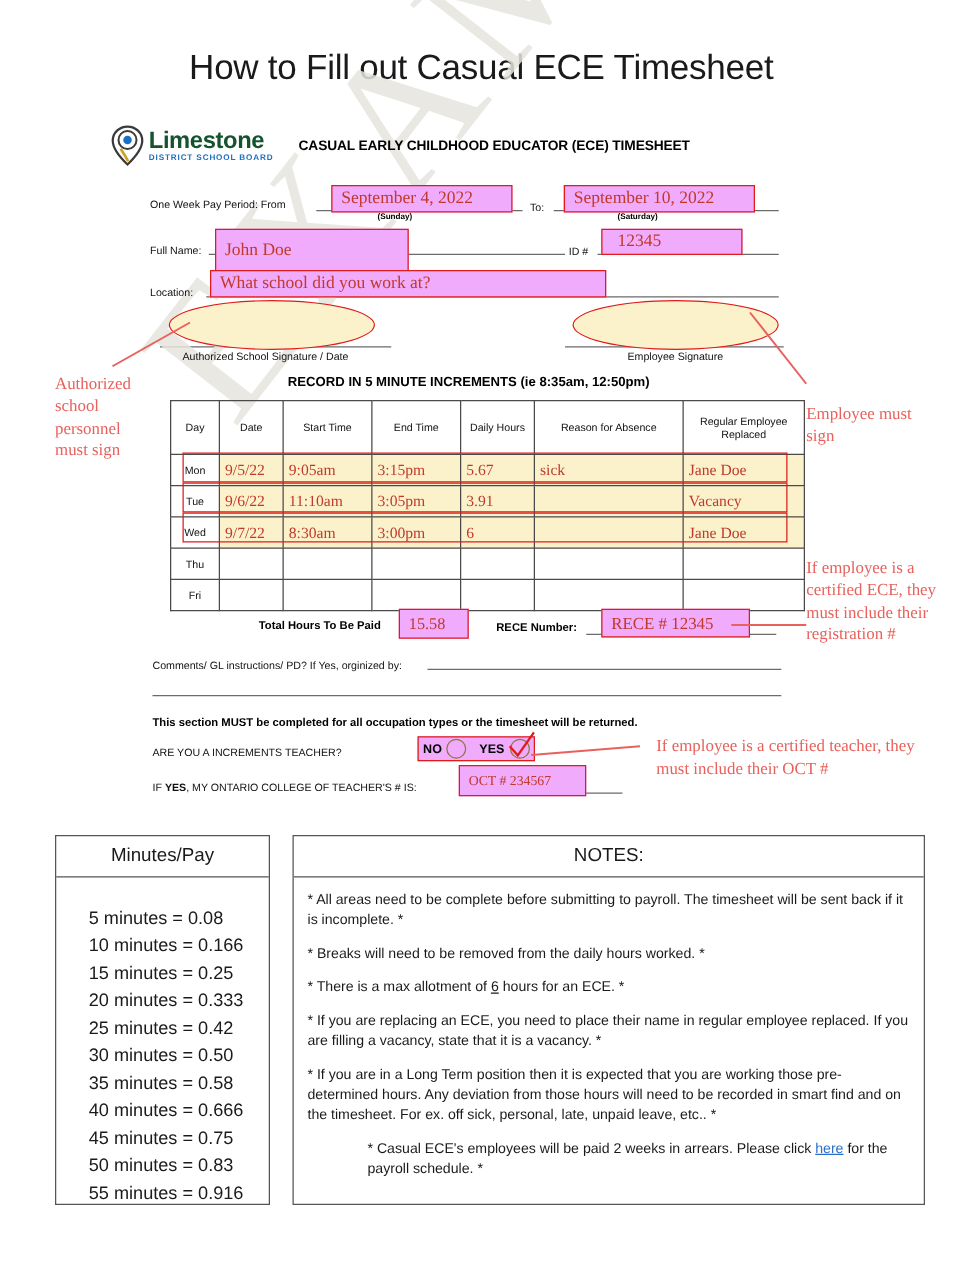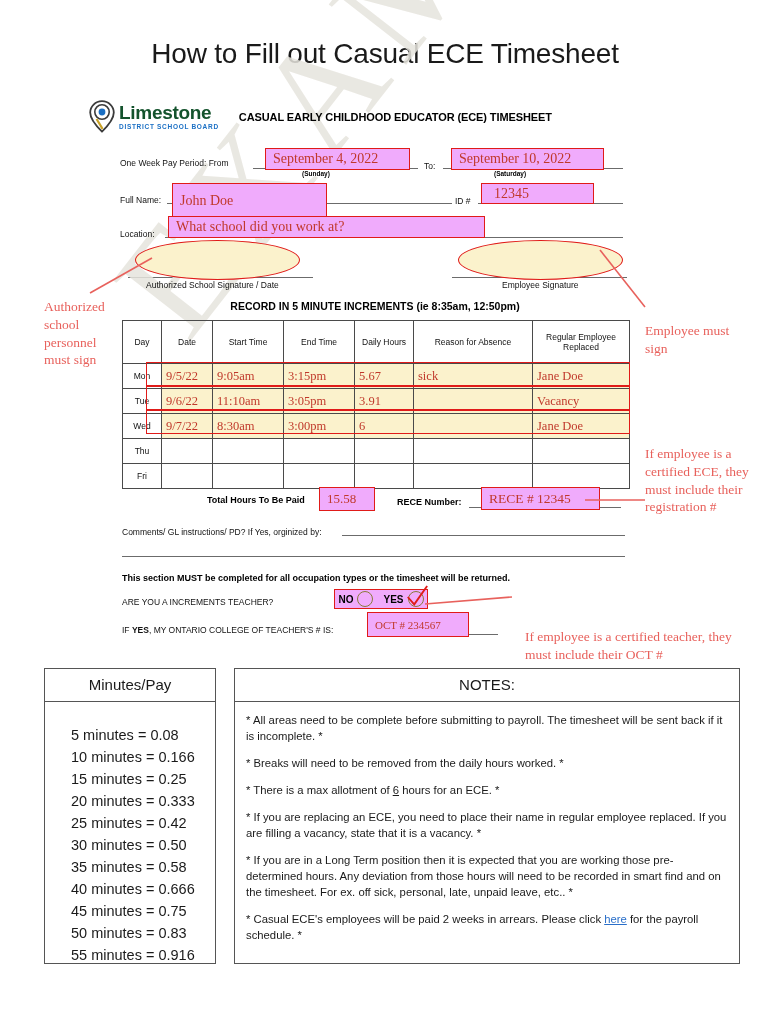--- a/index.html
+++ b/index.html
@@ -134,21 +134,21 @@
     left: 120px;
     top: 300px;
     width: 510px;
     text-align: center;
     font-size: 10.5px;
     font-weight: bold;
     z-index: 6;
   }
   table.ts {
     position: absolute;
-    left: 122px;
+    left: 136px;
     top: 320px;
     width: 508px;
     border-collapse: collapse;
     z-index: 6;
     background: transparent;
   }
   table.ts td {
     border: 1px solid #4a4a4a;
     font-size: 8.5px;
     height: 24px;
@@ -198,21 +198,21 @@
     line-height: 1.52;
     color: #1a1a1a;
   }
   .notes-body {
     padding: 10px 11px 8px 11px;
     font-size: 11.3px;
     line-height: 1.42;
     color: #1a1a1a;
   }
   .notes-body p { margin: 0 0 11px 0; }
-  .notes-body p:last-child { margin-bottom: 0; }
+  .notes-body p:last-child { margin-bottom: 0; margin-left: 48px; }
   .u { text-decoration: underline; }
   .lnk { color: #2a6fc9; text-decoration: underline; }
 
   
   .sig-ell {
     position: absolute;
     border: 1.8px solid #e01b19;
     background: #fbf2cc;
     border-radius: 50%;
     z-index: 7;
@@ -278,21 +278,21 @@
 <svg class="leader" style="left:0;top:0;width:770px;height:1024px;">
   <line x1="90" y1="293" x2="152" y2="258" stroke="#e8615c" stroke-width="1.6"></line>
   <line x1="645" y1="307" x2="600" y2="250" stroke="#e8615c" stroke-width="1.6"></line>
   <line x1="585" y1="500" x2="645" y2="500" stroke="#e8615c" stroke-width="1.6"></line>
   <line x1="425" y1="604" x2="512" y2="597" stroke="#e8615c" stroke-width="1.6"></line>
 </svg>
 
 <div class="anno" style="left:44px;top:298px;width:82px;">Authorized school personnel must sign</div>
 <div class="anno" style="left:645px;top:322px;width:100px;">Employee must sign</div>
 <div class="anno" style="left:645px;top:445px;width:105px;">If employee is a certified ECE, they must include their registration #</div>
-<div class="anno" style="left:525px;top:588px;width:235px;margin-top:40px;">If employee is a certified teacher, they must include their OCT #</div>
+<div class="anno" style="left:525px;top:588px;width:235px;">If employee is a certified teacher, they must include their OCT #</div>
 
 <div class="ts-title">RECORD IN 5 MINUTE INCREMENTS (ie 8:35am, 12:50pm)</div>
 <table class="ts">
   <tbody id="ts-body">
       <tr>
         <td class="hdr day">Day</td>
         <td class="hdr c-date">Date</td>
         <td class="hdr c-start">Start Time</td>
         <td class="hdr c-end">End Time</td>
         <td class="hdr c-hours">Daily Hours</td>

